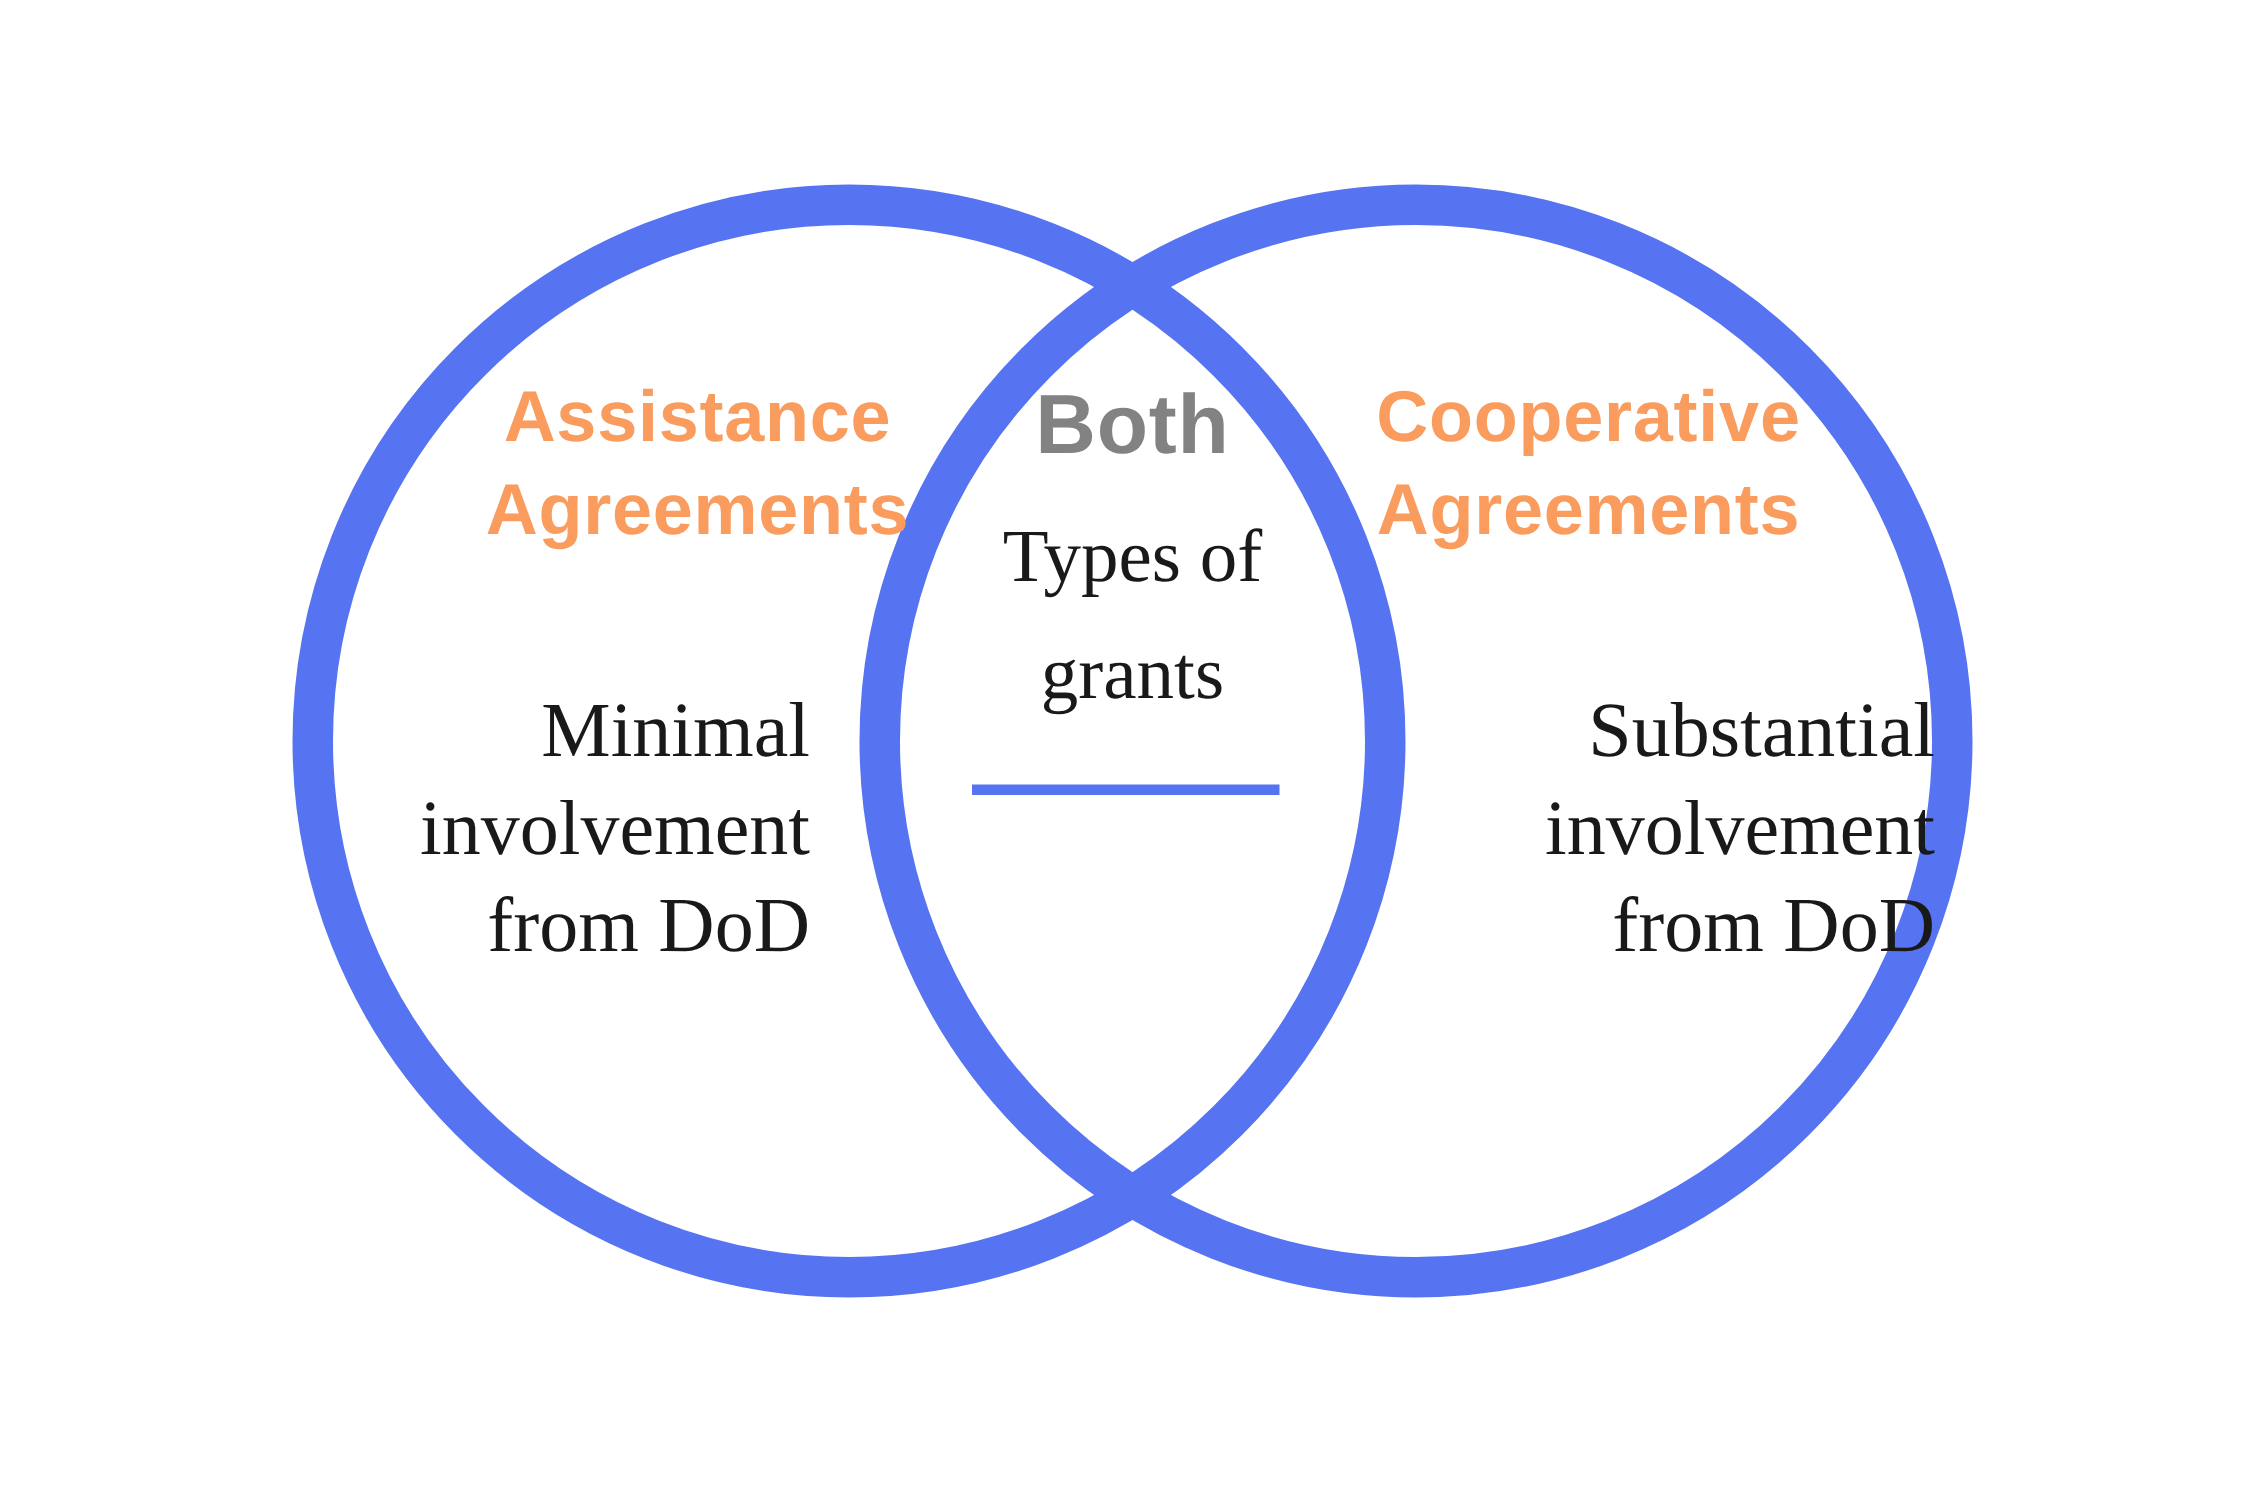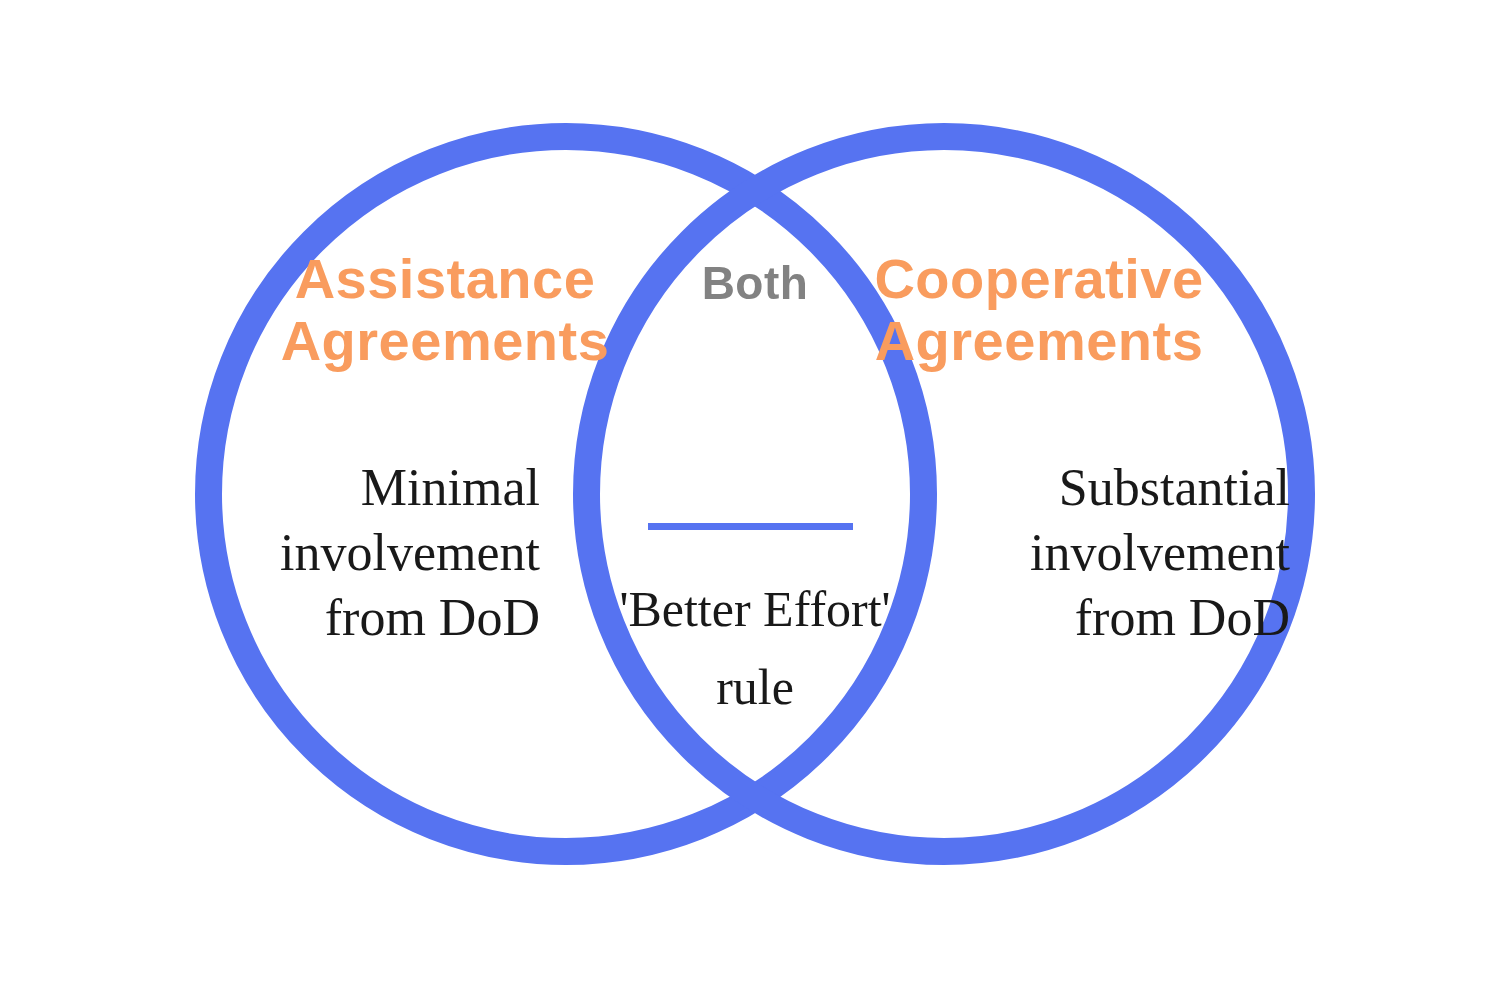--- a/index.html
+++ b/index.html
@@ -37,29 +37,30 @@
   }
   .txt {
     position: absolute;
     white-space: pre-line;
     text-align: center;
     transform: translateX(-50%);
   }
   .heading {
     font-family: "Liberation Sans", "DejaVu Sans", sans-serif;
     font-weight: 700;
-    font-size: 56px;
+    font-size: 48px;
     line-height: 62px;
     color: var(--heading-orange);
     letter-spacing: 0.5px;
+    margin-left: 20px;
   }
   .heading-both {
     font-family: "Liberation Sans", "DejaVu Sans", sans-serif;
     font-weight: 700;
-    font-size: 46px;
+    font-size: 56px;
     line-height: 56px;
     color: var(--both-gray);
     letter-spacing: 0.5px;
   }
   .serif-body {
     font-family: "Liberation Serif", "DejaVu Serif", serif;
     color: var(--body-text);
   }
   .side-body {
     font-size: 52px;
@@ -101,23 +102,23 @@
 
   <div id="both-heading" class="txt heading-both">Both</div>
 
   <div id="right-heading" class="txt heading">Cooperative
 Agreements</div>
 
   <div id="left-body" class="txt serif-body side-body">Minimal
 involvement
 from DoD</div>
 
+  <div id="center-top" class="txt serif-body center-body">Types of
+grants</div>
 
   <div class="divider"></div>
 
-  <div id="center-bottom" class="txt serif-body center-body">'Better Effort'
-rule</div>
 
   <div id="right-body" class="txt serif-body side-body">Substantial
 involvement
 from DoD</div>
 
 </div>
 
 </body></html>

